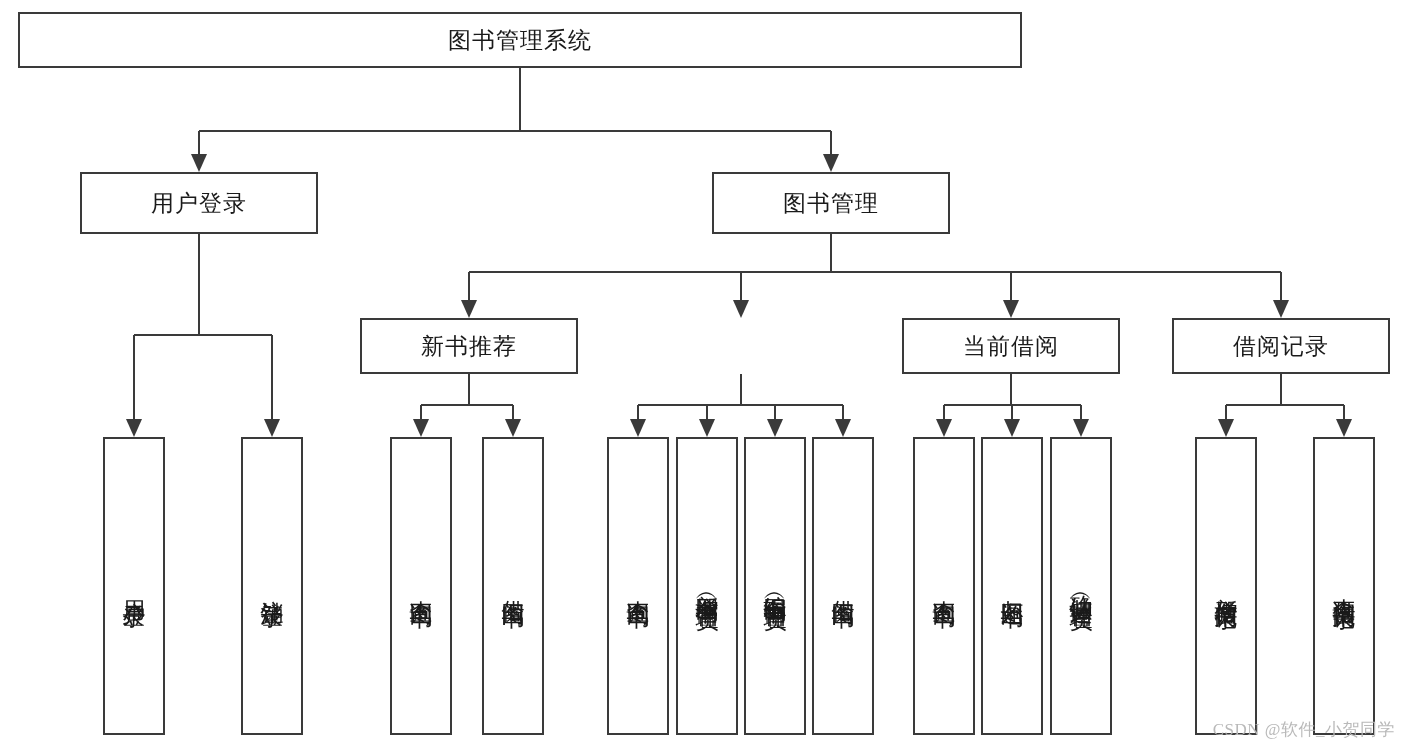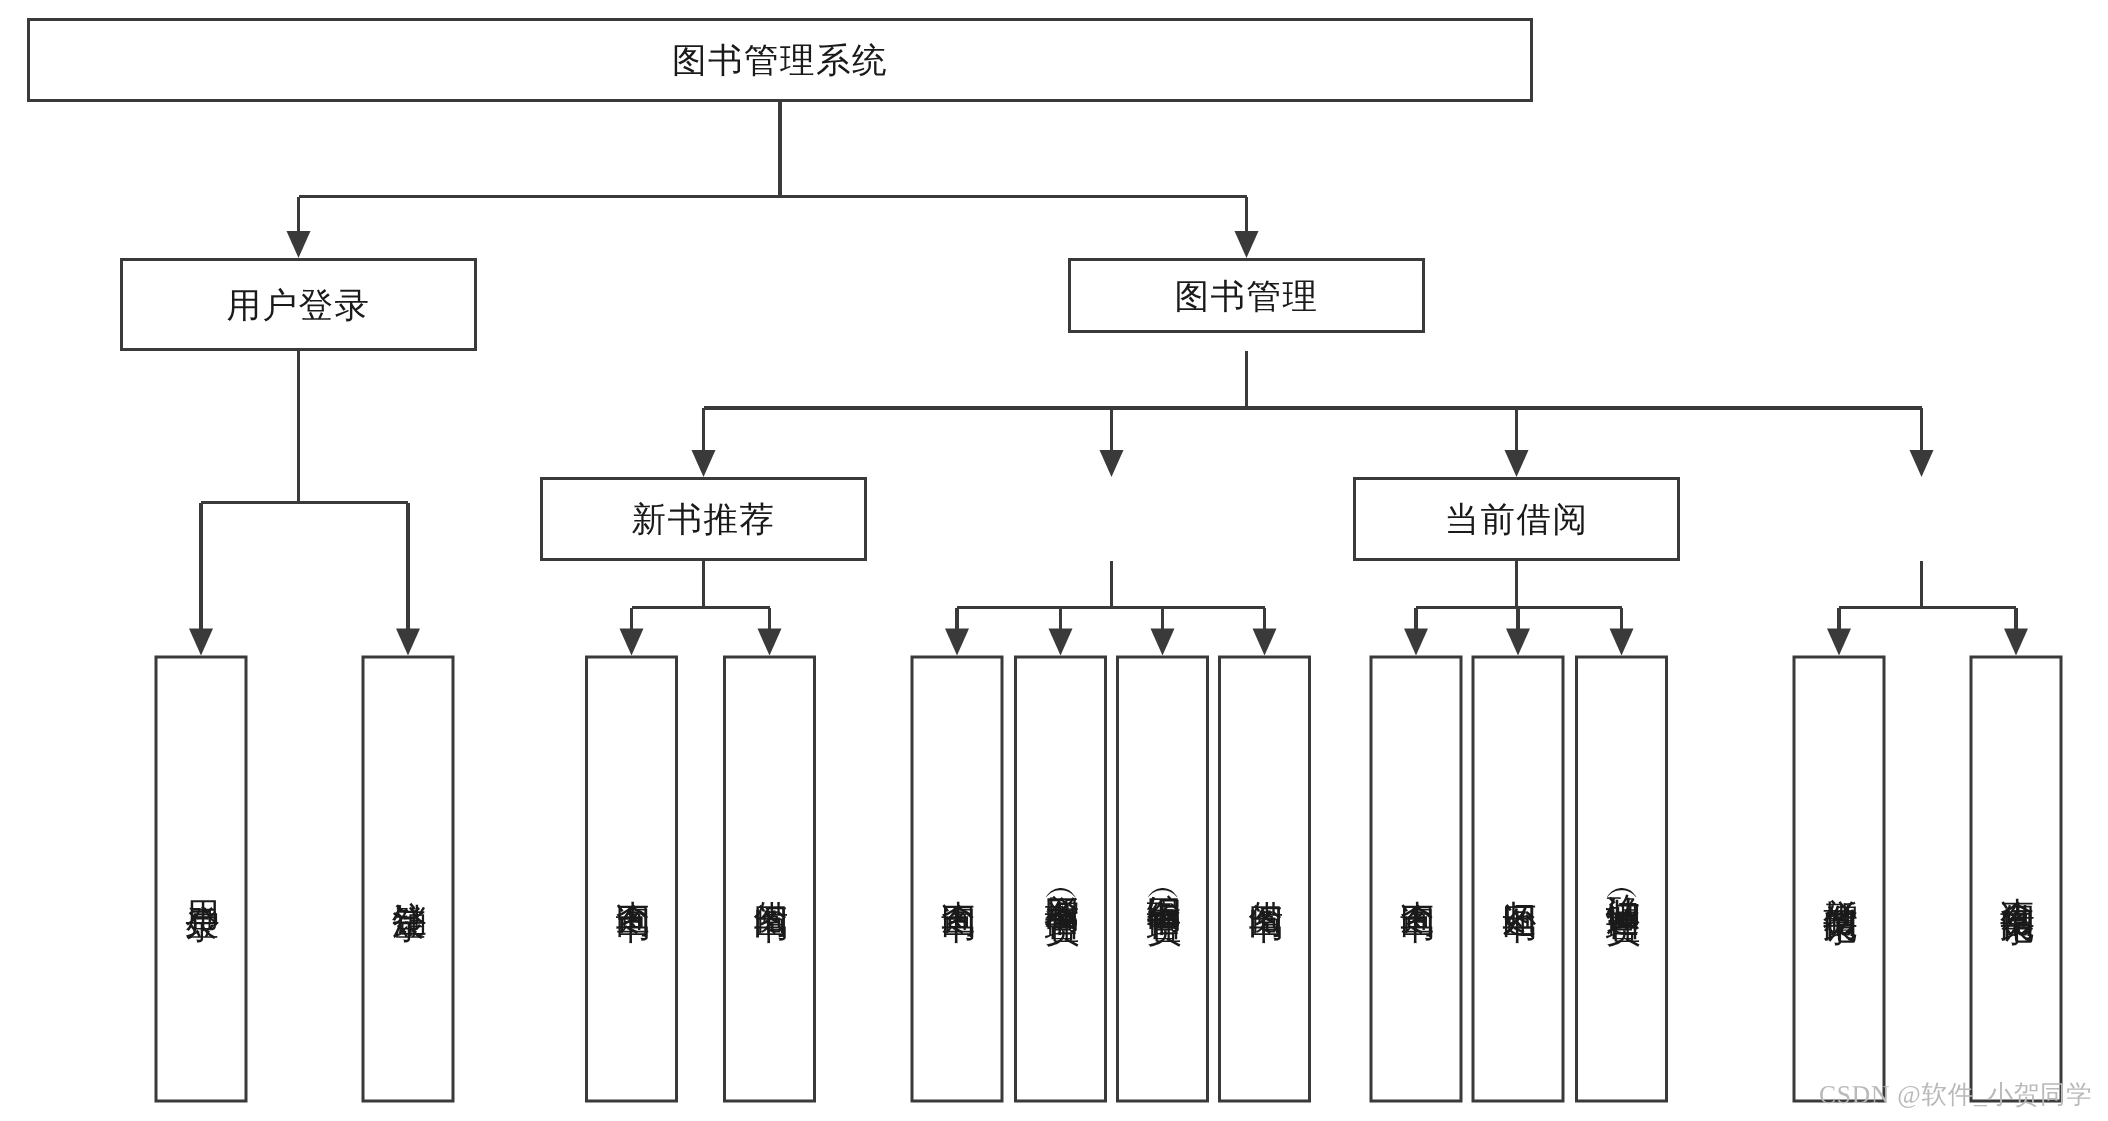--- a/index.html
+++ b/index.html
@@ -129,29 +129,32 @@
       <polygon points="1336,419 1352,419 1344,437" fill="#3a3a3a"></polygon>
     </svg>
 
   <div class="node horiz" style="left:18px; top:12px; width:1004px; height:56px;">
     <span class="label">图书管理系统</span>
   </div>
 
   <div class="node horiz" style="left:80px; top:172px; width:238px; height:62px;">
     <span class="label">用户登录</span>
   </div>
-  <div class="node horiz" style="left:712px; top:172px; width:238px; height:50px;text-align:center;">
+  <div class="node horiz" style="left:712px; top:172px; width:238px; height:62px;text-align:center;">
     <span class="label">图书管理</span>
   </div>
 
   <div class="node horiz" style="left:360px; top:318px; width:218px; height:56px;">
     <span class="label">新书推荐</span>
   </div>
   <div class="node horiz" style="left:902px; top:318px; width:218px; height:56px;">
     <span class="label">当前借阅</span>
+  </div>
+  <div class="node horiz" style="left:1172px; top:318px; width:218px; height:56px;">
+    <span class="label">借阅记录</span>
   </div>
 
   <div class="node vert" style="left:103px; top:437px; width:62px; height:298px;">
     <span class="label">用户登录</span>
   </div>
   <div class="node vert" style="left:241px; top:437px; width:62px; height:298px;">
     <span class="label">注销登录</span>
   </div>
   <div class="node vert" style="left:390px; top:437px; width:62px; height:298px;">
     <span class="label">查询图书</span>

